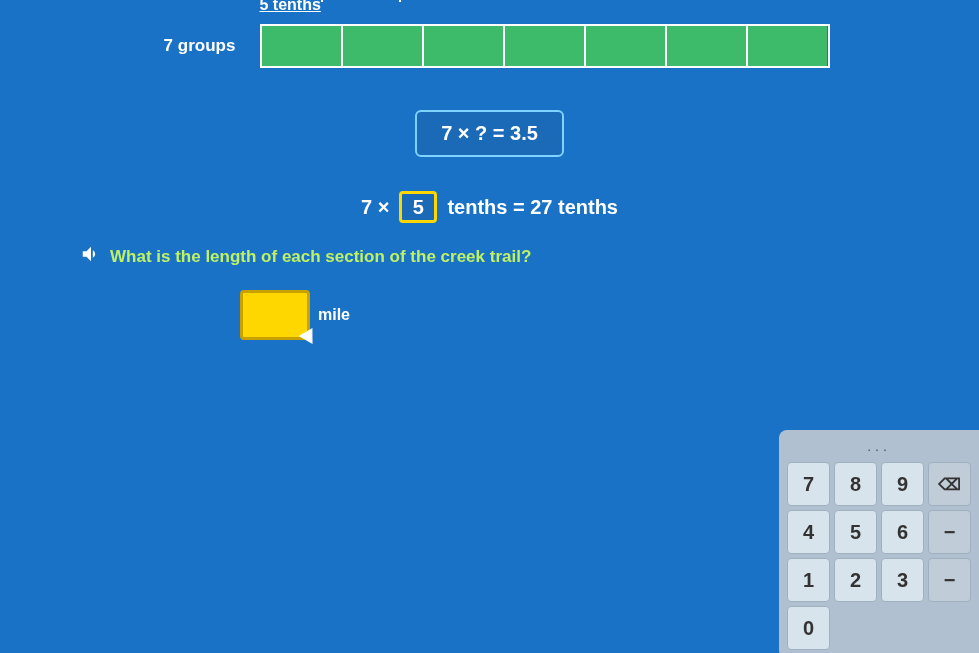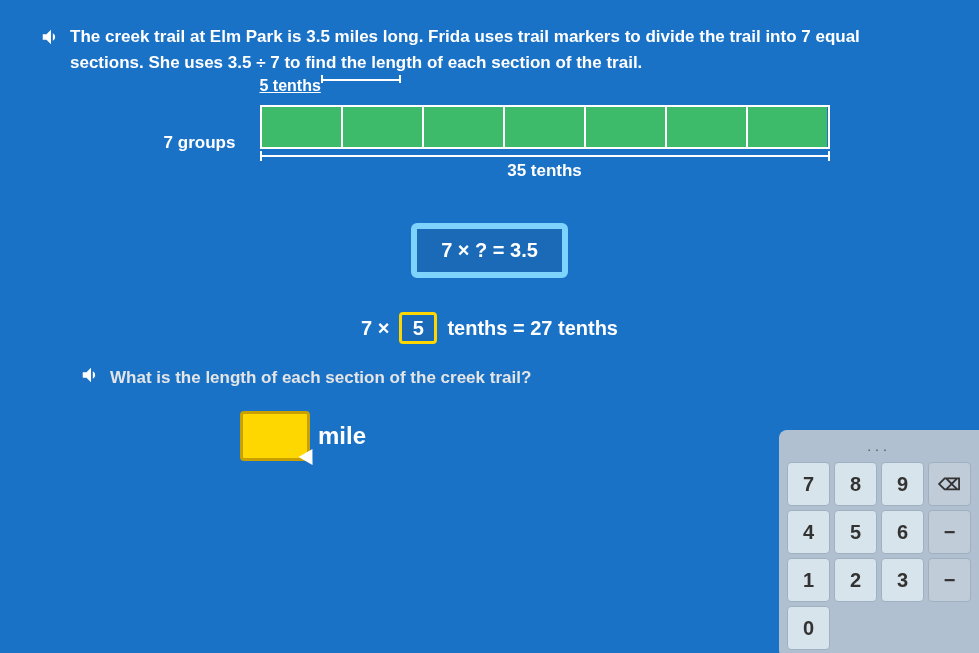--- a/index.html
+++ b/index.html
@@ -162,21 +162,21 @@
     }
 
     .thirty-five-tenths {
       font-size: 17px;
       font-weight: bold;
       color: white;
     }
 
     .equation-box {
       background: #1a6ab8;
-      border: 6px solid #7dd3fc;
+      border: 2px solid #7dd3fc;
       border-radius: 6px;
       padding: 10px 24px;
       font-size: 20px;
       font-weight: bold;
       color: white;
       margin: 18px auto;
       display: inline-block;
     }
 
     .equation-center {
@@ -209,21 +209,21 @@
       font-weight: bold;
       color: white;
     }
 
     .sub-question {
       display: flex;
       align-items: center;
       gap: 8px;
       font-size: 17px;
       font-weight: bold;
-      color: #e5e5e5;
+      color: #bef264;
       margin-bottom: 20px;
       padding-left: 40px;
     }
 
     .answer-area {
       display: flex;
       align-items: center;
       gap: 8px;
       padding-left: 200px;
       margin-bottom: 20px;
@@ -233,21 +233,21 @@
       width: 70px;
       height: 50px;
       background: #ffd700;
       border: 3px solid #c8a000;
       border-radius: 4px;
       display: inline-block;
       position: relative;
     }
 
     .mile-label {
-      font-size: 24px;
+      font-size: 16px;
       font-weight: bold;
       color: white;
     }
 
     
     .cursor {
       position: absolute;
       width: 0;
       height: 0;
       border-left: 8px solid transparent;
@@ -303,28 +303,20 @@
     .numpad-btn.minus-btn {
       background: #c0ccd8;
       font-size: 20px;
     }
   </style>
 </head>
 <body>
 
 <div class="main-content">
 
-  <div class="question-text">
-    <span class="speaker-icon">
-      <svg viewBox="0 0 24 24" fill="white" xmlns="http://www.w3.org/2000/svg">
-        <path d="M3 9v6h4l5 5V4L7 9H3zm13.5 3c0-1.77-1.02-3.29-2.5-4.03v8.05c1.48-.73 2.5-2.25 2.5-4.02z"></path>
-      </svg>
-    </span>
-    <span>The creek trail at Elm Park is 3.5 miles long. Frida uses trail markers to divide the trail into 7 equal sections. She uses 3.5 ÷ 7 to find the length of each section of the trail.</span>
-  </div>
 
   <div class="diagram-area">
     <div class="bar-section">
       <div class="label-left">7 groups</div>
       <div class="bar-container">
 
         <div class="five-tenths-label">
           <span class="five-tenths-text">5 tenths</span>
           <div class="bracket-line"></div>
         </div>
@@ -332,24 +324,20 @@
         <div class="bar-grid">
           <div class="bar-cell"></div>
           <div class="bar-cell"></div>
           <div class="bar-cell"></div>
           <div class="bar-cell"></div>
           <div class="bar-cell"></div>
           <div class="bar-cell"></div>
           <div class="bar-cell"></div>
         </div>
 
-        <div class="bottom-bar-label">
-          <div class="bottom-line"></div>
-          <span class="thirty-five-tenths">35 tenths</span>
-        </div>
       </div>
     </div>
   </div>
 
   <div class="equation-center">
     <div class="equation-box">7 × ? = 3.5</div>
   </div>
 
   <div class="multiplication-line">
     <span>7 ×</span>

